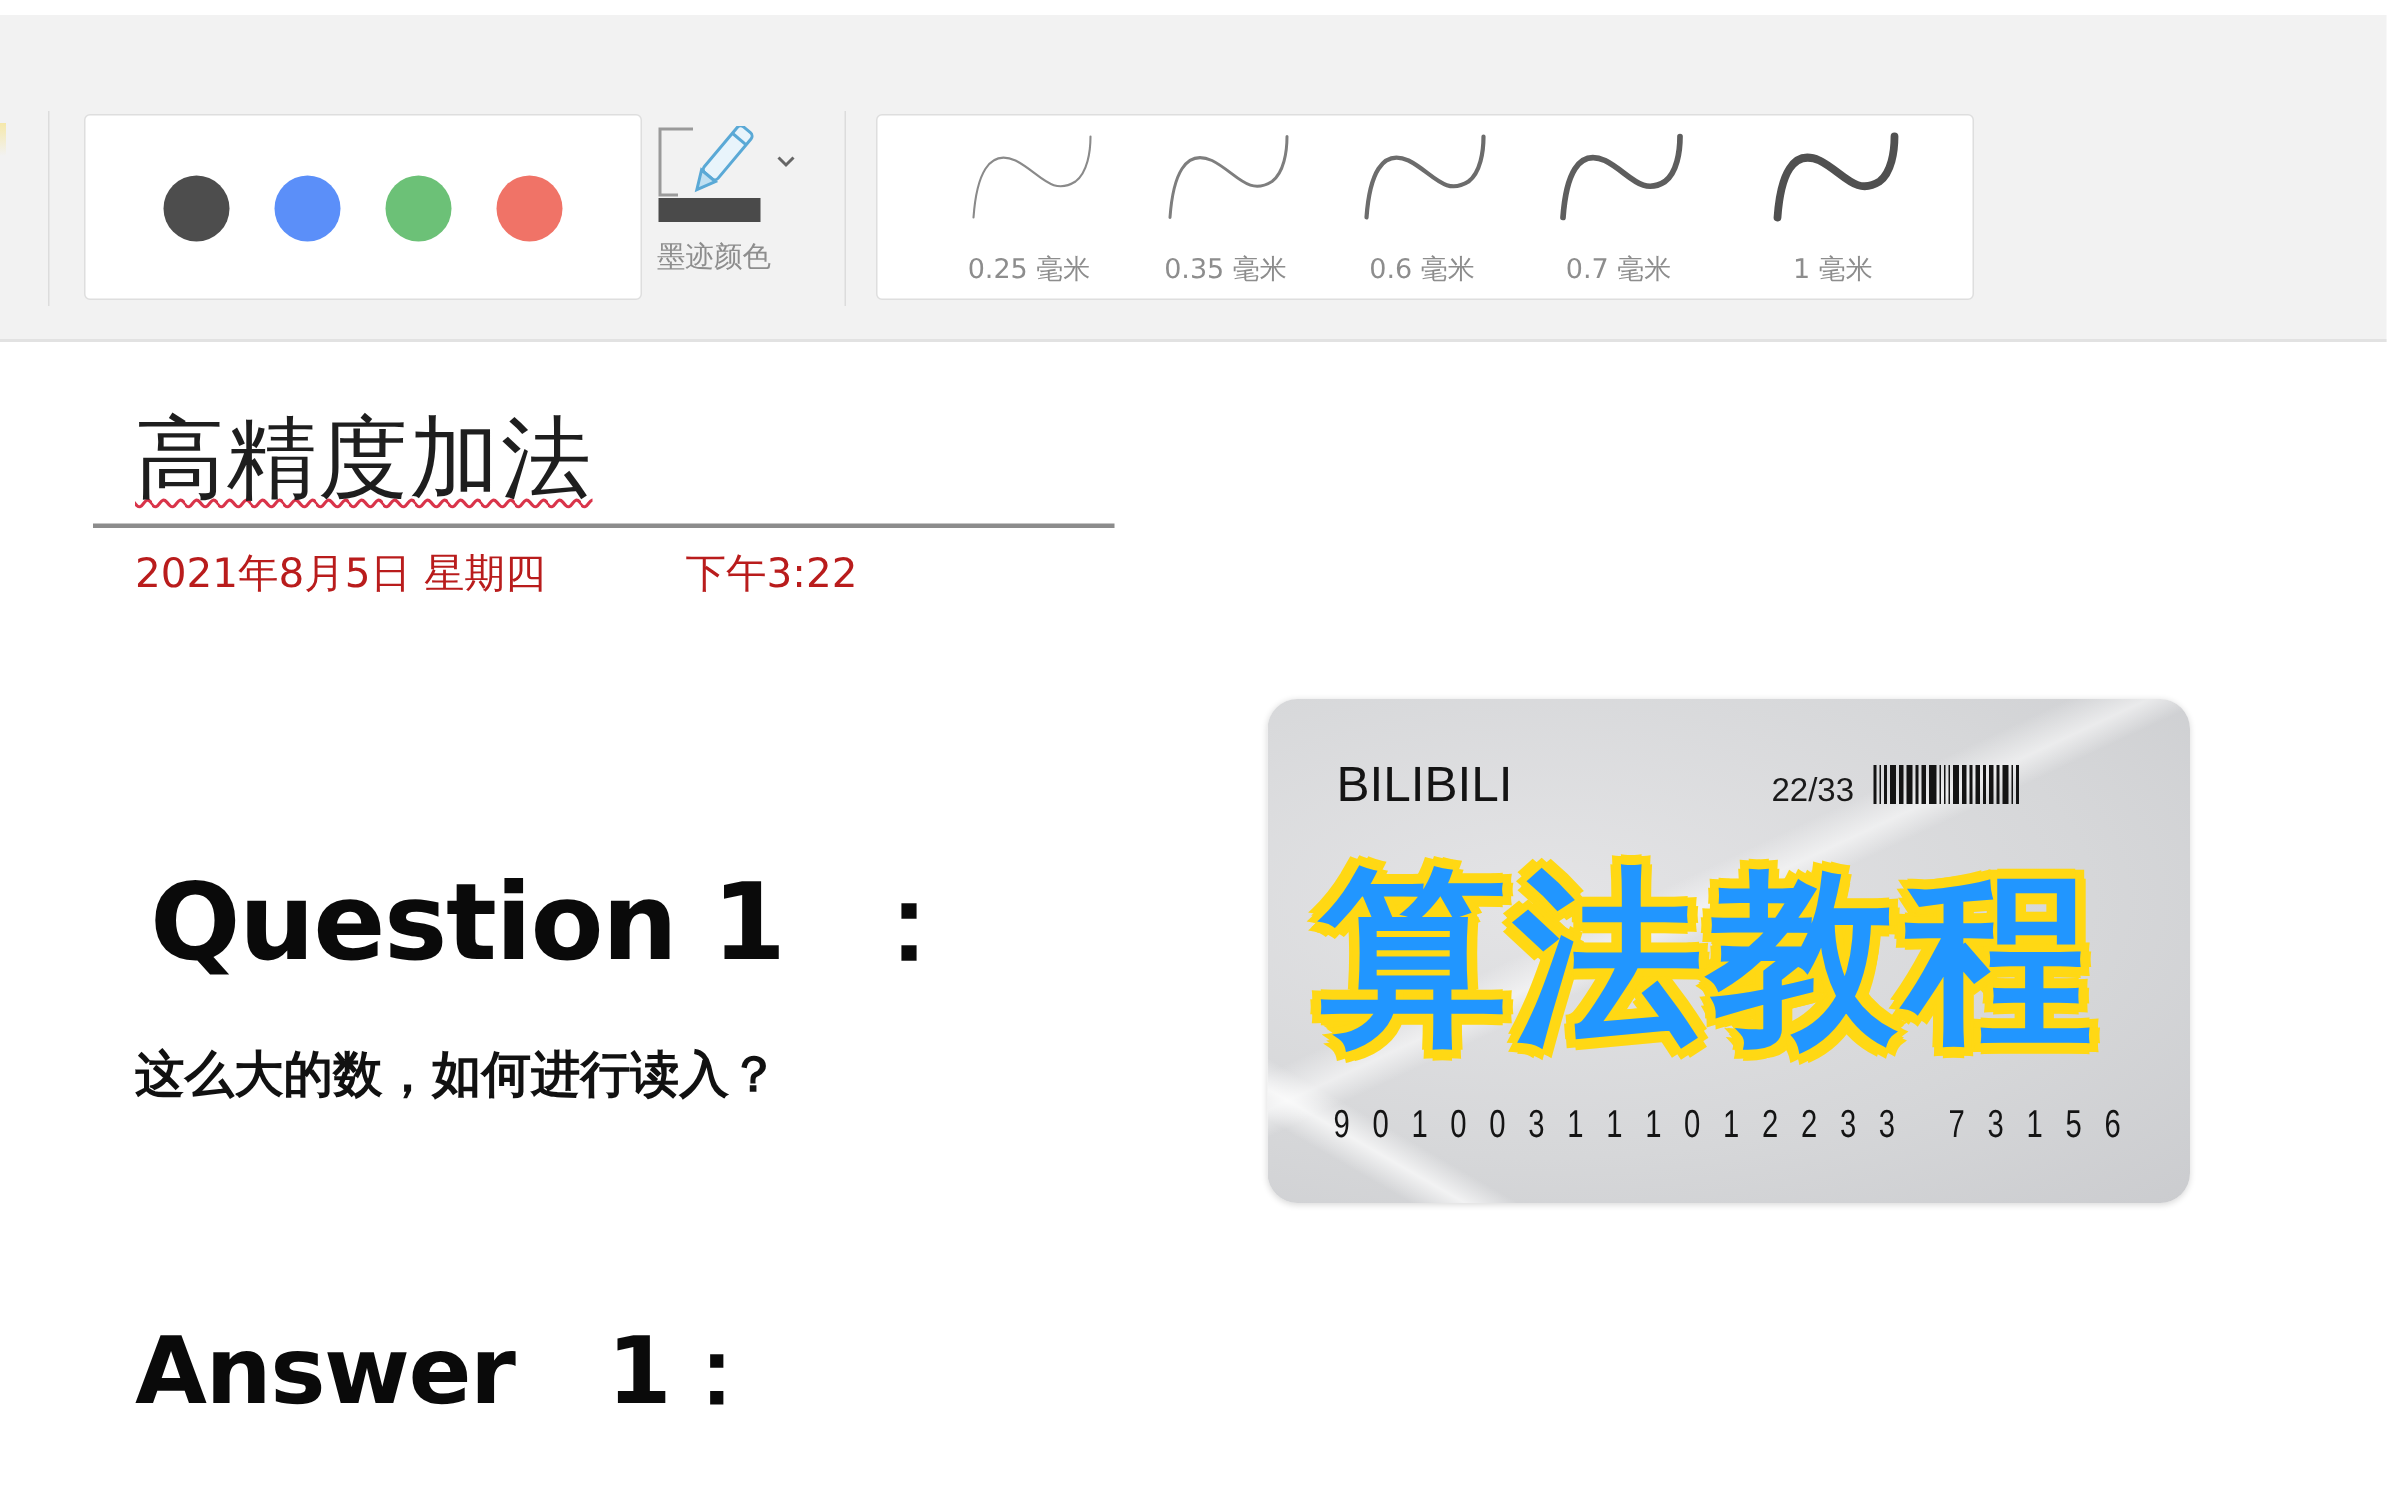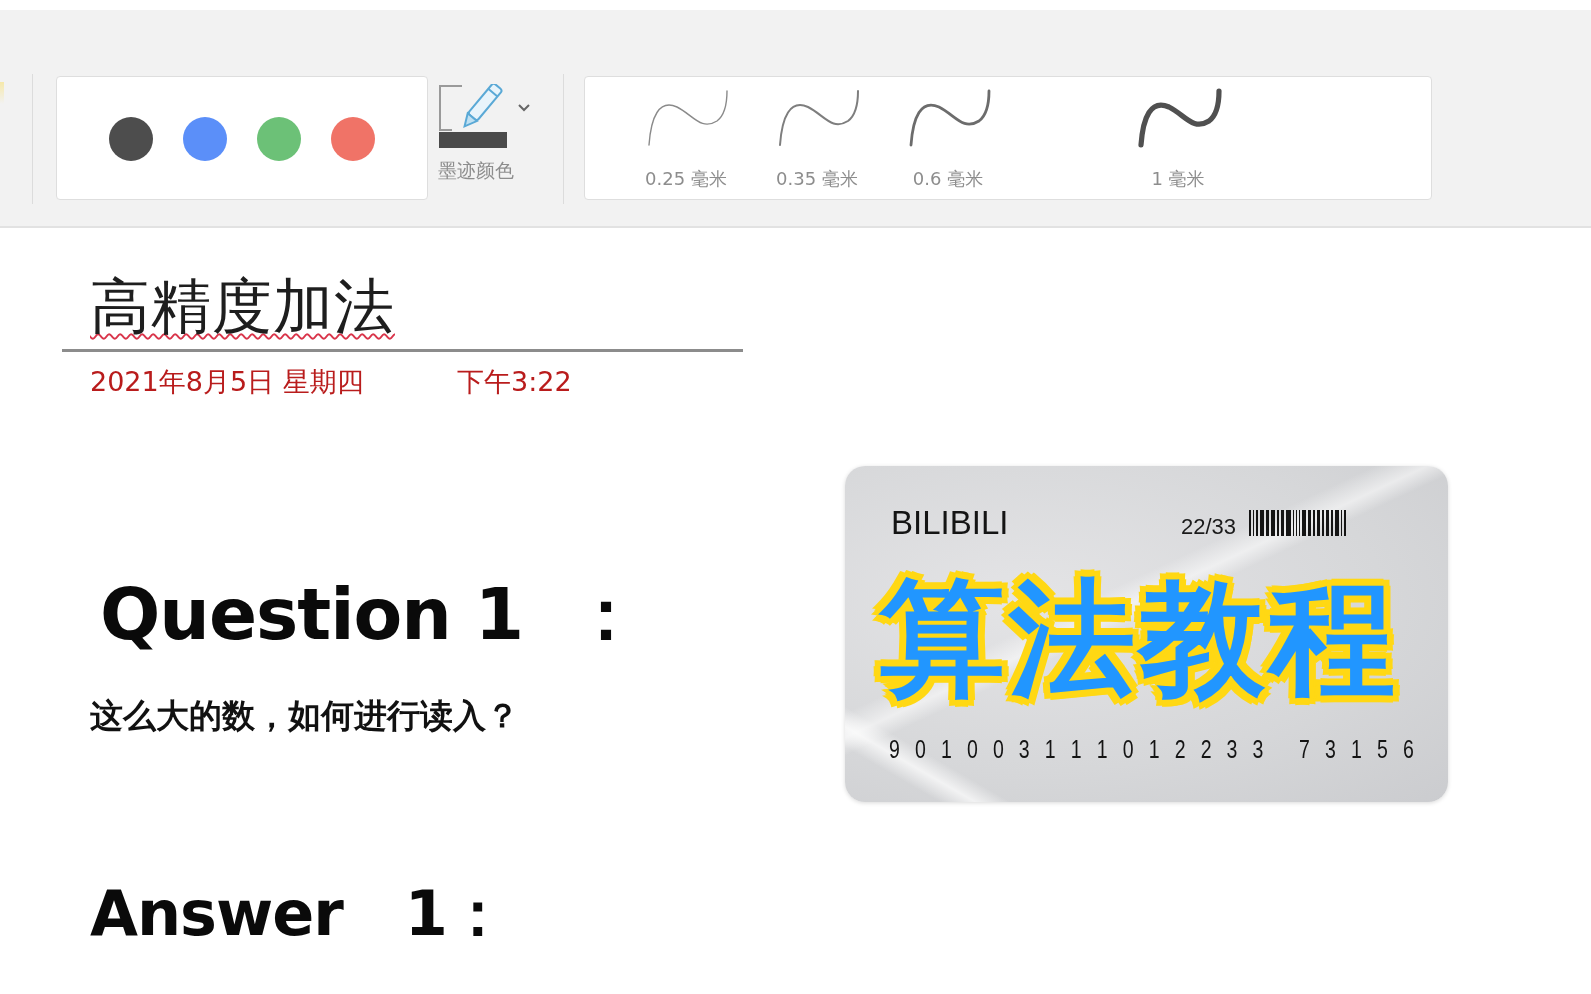--- a/index.html
+++ b/index.html
@@ -75,21 +75,21 @@
     left: 2px; top: 76px;
     font-size: 19px;
     color: #8d8d8d;
     letter-spacing: 0px;
     white-space: nowrap;
   }
 
   .thickness-panel {
     position: absolute;
     left: 584px; top: 66px;
-    width: 848px; height: 124px;
+    width: 732px; height: 124px;
     background: #fff;
     border: 1px solid #dedede;
     border-radius: 4px;
     box-sizing: border-box;
   }
   .stroke-option {
     position: absolute;
     top: 6px;
     width: 110px; height: 112px;
     cursor: pointer;
@@ -168,20 +168,21 @@
     position: absolute;
     left: 845px; top: 466px;
     width: 603px; height: 336px;
     border-radius: 20px;
     background:
       linear-gradient(155deg, rgba(255,255,255,0) 40%, rgba(255,255,255,.55) 44%, rgba(255,255,255,0) 47%),
       linear-gradient(30deg, rgba(255,255,255,0) 8%, rgba(255,255,255,.7) 11%, rgba(255,255,255,0) 14%),
       radial-gradient(ellipse at 30% 40%, #e4e4e6 0%, #d6d7d9 60%, #cbcccf 100%);
     box-shadow: 0 1px 4px rgba(0,0,0,.15);
     overflow: hidden;
+    padding-left: 12px;
   }
   .sticker .brand {
     position: absolute;
     left: 46px; top: 38px;
     font-family: "Liberation Sans", sans-serif;
     font-size: 33px;
     color: #141414;
     letter-spacing: 0px;
   }
   .sticker .counter {
@@ -283,21 +284,27 @@
           <path d="M8,58 C10,30 18,12 36,20 C52,28 60,44 76,34 C84,28 86,14 86,4" fill="none" stroke-linecap="round" stroke="#7e7e7e" stroke-width="2"></path>
         </svg>
       <span class="stroke-label">0.35 毫米</span>
     </div>
     <div class="stroke-option" style="left:308px">
       <svg width="90" height="70" viewBox="0 0 90 70">
           <path d="M8,58 C10,30 18,12 36,20 C52,28 60,44 76,34 C84,28 86,14 86,4" fill="none" stroke-linecap="round" stroke="#6c6c6c" stroke-width="2.8"></path>
         </svg>
       <span class="stroke-label">0.6 毫米</span>
     </div>
-    <div class="stroke-option" style="left:538px">
+    <div class="stroke-option" style="left:439px">
+      <svg width="90" height="70" viewBox="0 0 90 70">
+          <path d="M8,58 C10,30 18,12 36,20 C52,28 60,44 76,34 C84,28 86,14 86,4" fill="none" stroke-linecap="round" stroke="#5e5e5e" stroke-width="3.8"></path>
+        </svg>
+      <span class="stroke-label">0.7 毫米</span>
+    </div>
+    <div class="stroke-option" style="left:582px">
       <svg width="90" height="70" viewBox="0 0 90 70">
           <path d="M8,58 C10,30 18,12 36,20 C52,28 60,44 76,34 C84,28 86,14 86,4" fill="none" stroke-linecap="round" stroke="#505050" stroke-width="5.2"></path>
         </svg>
       <span class="stroke-label">1 毫米</span>
     </div>
   </div>
 </div>
 
 <div class="page-title">高精度加法</div>
 <div class="title-rule"></div>

